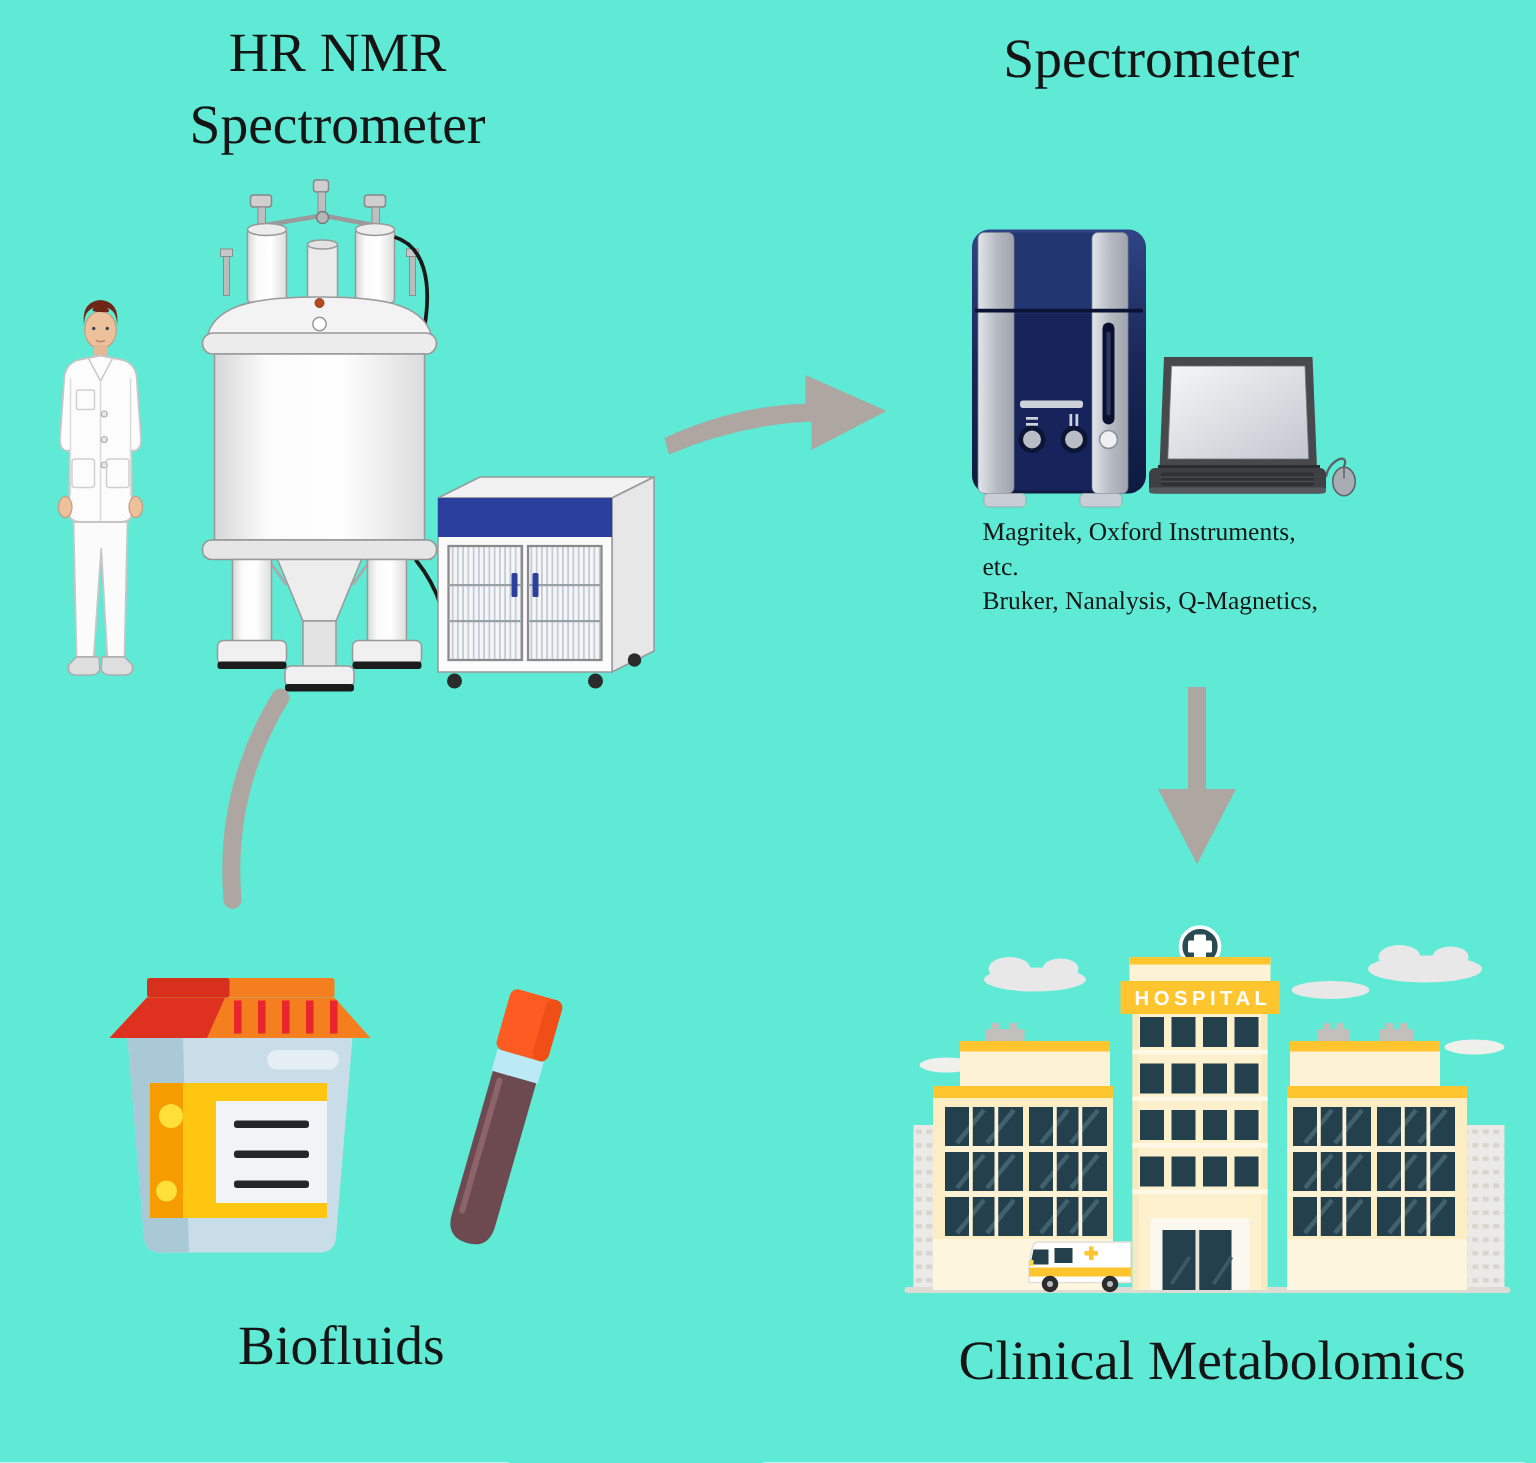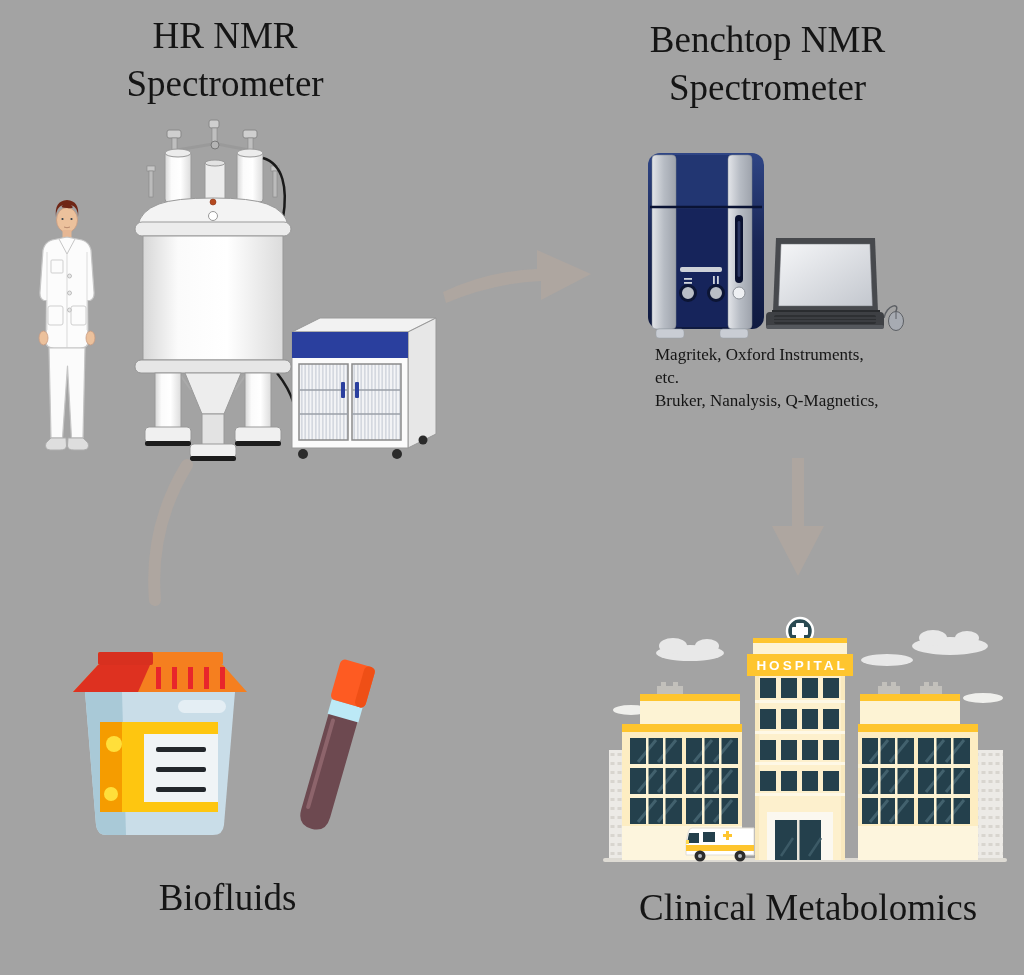--- a/index.html
+++ b/index.html
@@ -1,35 +1,34 @@
 <!DOCTYPE html>
 <html><head>
 <meta charset="utf-8">
 <style>
   html,body{margin:0;padding:0;background:#ffffff;}
-  .canvas{position:relative;width:1024px;height:975px;background:#a3a3a3;overflow:hidden;
+  .canvas{position:relative;width:1024px;height:975px;background:#5eead4;overflow:hidden;
           font-family:"Liberation Serif",serif;color:#151515;}
   .abs{position:absolute;}
   .title{font-size:37px;line-height:1.3;text-align:center;}
   .vendors{font-size:17px;line-height:1.35;text-align:left;margin-left:33px;}
   .biglabel{font-size:37px;text-align:center;}
   svg{display:block;}
 </style>
 </head>
 <body>
 
 <div class="canvas">
 
   <div class="abs title" style="left:55px;top:12px;width:340px;">
     <div>HR NMR</div>
     <div>Spectrometer</div>
   </div>
 
   <div class="abs title" style="left:590px;top:16px;width:355px;">
-    <div>Benchtop NMR</div>
     <div>Spectrometer</div>
   </div>
 
   <div class="abs vendors" style="left:622px;top:344px;width:380px;">
     <div>Magritek, Oxford Instruments,</div>
     <div>etc.</div>
     <div>Bruker, Nanalysis, Q-Magnetics,</div>
   </div>
 
   <div class="abs biglabel" style="left:75px;top:876px;width:305px;">Biofluids</div>

